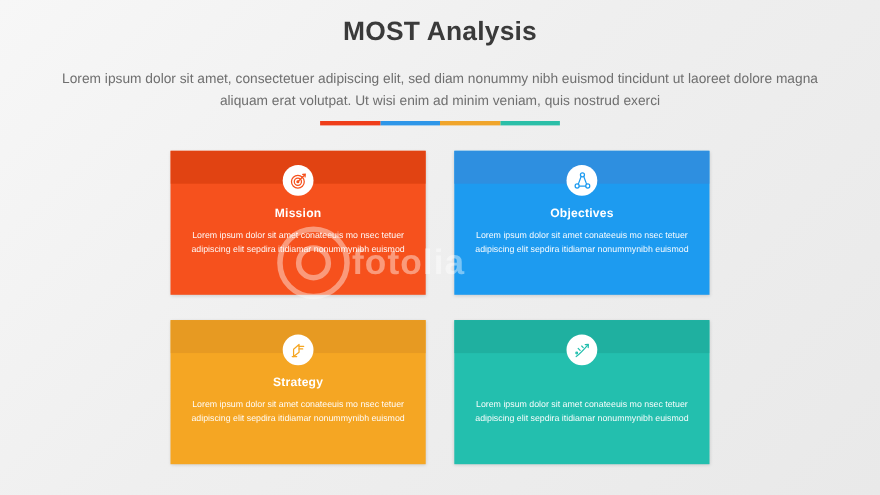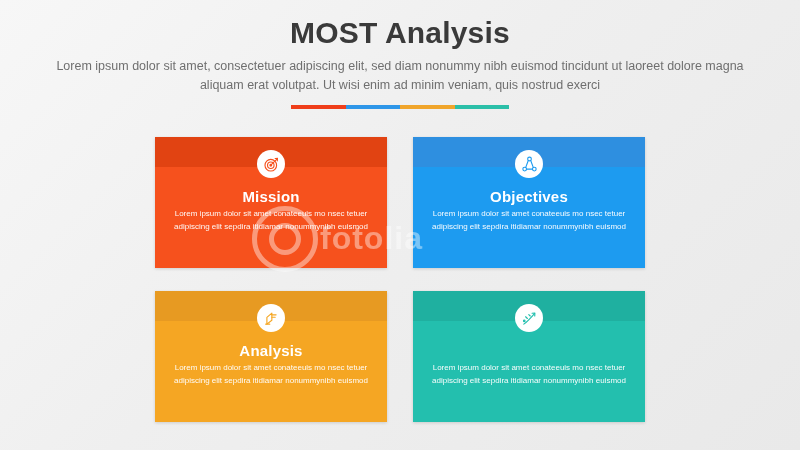--- a/index.html
+++ b/index.html
@@ -21,25 +21,25 @@
   }
   
   #header {
     position: absolute;
     top: 16px;
     left: 0;
     width: 800px;
     text-align: center;
   }
   #title {
-    font-size: 30px;
+    font-size: 24px;
     font-weight: bold;
     color: #3a3a3a;
     letter-spacing: 0.2px;
-    margin: 0 0 8px 0;
+    margin: 0 0 20px 0;
     line-height: 1.1;
   }
   #subtitle {
     font-size: 12.5px;
     color: #6f6f6f;
     line-height: 1.55;
     width: 700px;
     margin: 5px auto;
   }
   #accent-bar {
@@ -89,21 +89,21 @@
     justify-content: center;
   }
   .card .icon-wrap svg { display: block; }
   .card .card-title {
     position: absolute;
     top: 51px;
     left: 0;
     right: 0;
     text-align: center;
     color: #ffffff;
-    font-size: 15px;
+    font-size: 11px;
     font-weight: bold;
     letter-spacing: 0.2px;
   }
   .card .card-body {
     position: absolute;
     top: 70px;
     left: 18px;
     right: 18px;
     text-align: center;
     color: #ffffff;
@@ -203,21 +203,21 @@
     <div class="card" style="background: rgb(245, 166, 35);">
       <div class="band" style="background: rgb(231, 154, 34);"></div>
       <div class="icon-wrap">
         <svg width="17" height="17" viewBox="0 0 24 24" fill="none" stroke="#f5a623" stroke-width="1.6" stroke-linecap="round" stroke-linejoin="round">
           <path d="M5.5 20 L5.5 10.5 L12.5 4.5 L12.5 14.5 Z"></path>
           <path d="M12.5 6.8 L18.5 6.8"></path>
           <path d="M12.5 10.2 L17.2 10.2"></path>
           <path d="M3.8 20 L9.5 20"></path>
         </svg>
       </div>
-      <div class="card-title">Analysis</div>
+      <div class="card-title">Strategy</div>
       <div class="card-body">Lorem ipsum dolor sit amet conateeuis mo nsec tetuer adipiscing elit sepdira itidiamar nonummynibh euismod</div>
     </div>
 
     <div class="card" style="background: rgb(35, 191, 174);">
       <div class="band" style="background: rgb(31, 176, 160);"></div>
       <div class="icon-wrap">
         <svg width="17" height="17" viewBox="0 0 24 24" fill="none" stroke="#23bfae" stroke-width="1.6" stroke-linecap="round" stroke-linejoin="round">
           <path d="M4 20 C8 17 13 12 19 5"></path>
           <path d="M15.6 4.6 L19.6 4.4 L19.4 8.4"></path>
           <path d="M6.5 9.5 L9 12"></path>

